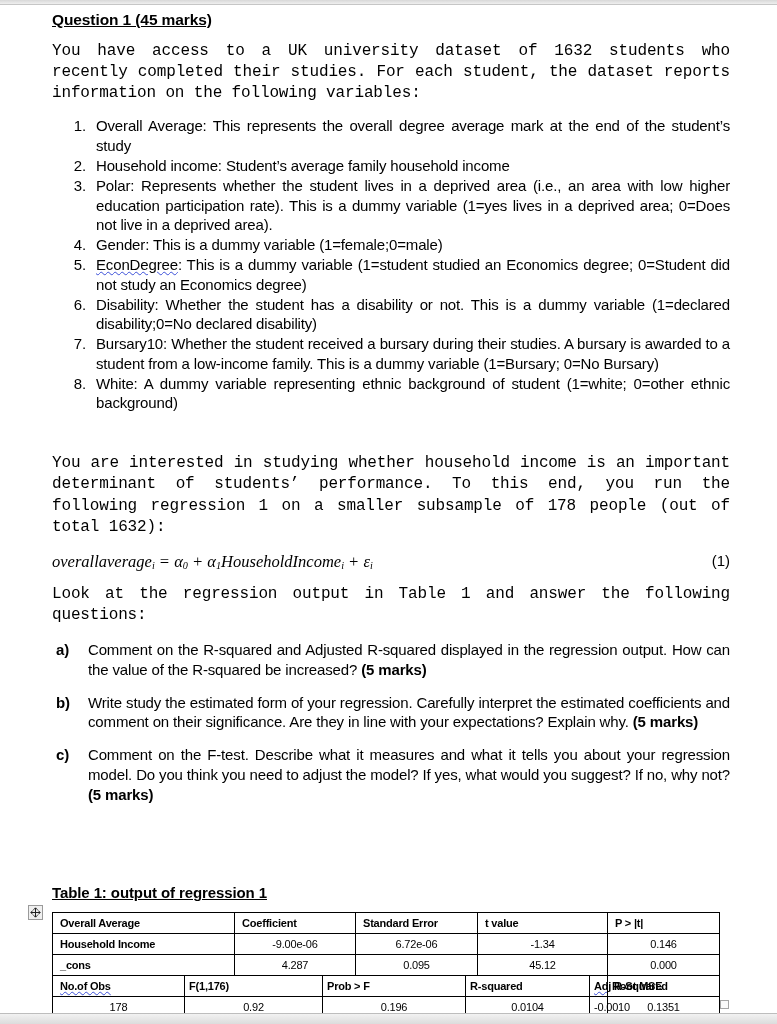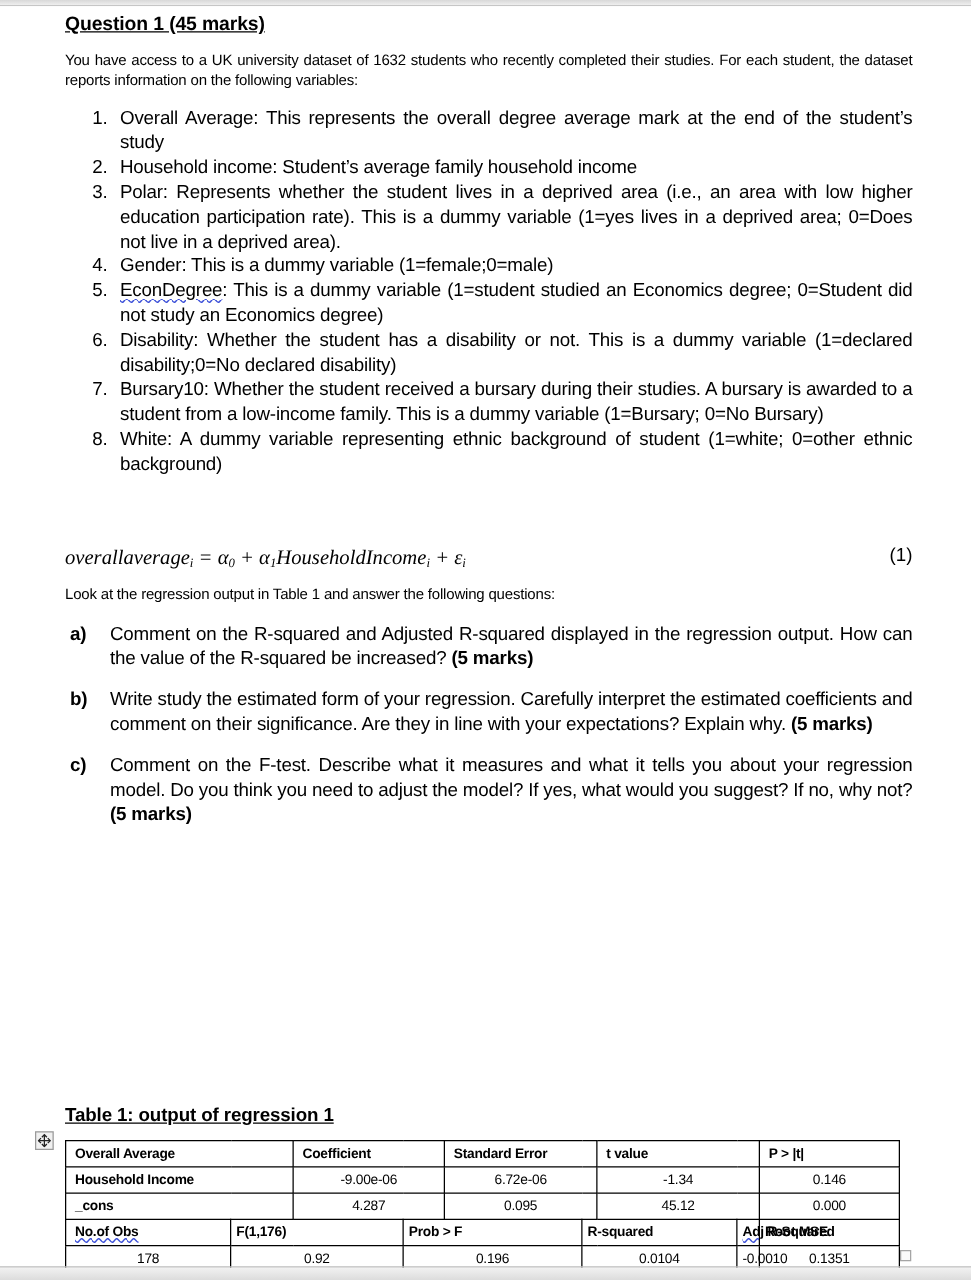--- a/index.html
+++ b/index.html
@@ -44,25 +44,26 @@
 
   h1.q-title {
     font-size: 15.5px;
     font-weight: bold;
     text-decoration: underline;
     margin: 3px 0 12px 0;
     letter-spacing: -0.1px;
   }
 
   p.body-text {
-    font-size: 12px;
+    font-size: 16px;
     line-height: 1.32;
     text-align: justify;
     margin: 0 0 6px 0;
     letter-spacing: -0.15px;
+    font-family: Liberation Mono, monospace;
   }
 
   ol.var-list {
     margin: 12px 0 0 0;
     padding-left: 38px;
     font-size: 15px;
     line-height: 1.32;
     letter-spacing: -0.15px;
   }
   ol.var-list > li {
@@ -200,20 +201,21 @@
     <li>Polar: Represents whether the student lives in a deprived area (i.e., an area with low higher education participation rate). This is a dummy variable (1=yes lives in a deprived area; 0=Does not live in a deprived area).</li>
     <li>Gender: This is a dummy variable (1=female;0=male)</li>
     <li><span class="spell-err">EconDegree</span><span>: This is a dummy variable (1=student studied an Economics degree; 0=Student did not study an Economics degree)</span></li>
     <li>Disability: Whether the student has a disability or not. This is a dummy variable (1=declared disability;0=No declared disability)</li>
     <li>Bursary10: Whether the student received a bursary during their studies. A bursary is awarded to a student from a low-income family. This is a dummy variable (1=Bursary; 0=No Bursary)</li>
     <li>White: A dummy variable representing ethnic background of student (1=white; 0=other ethnic background)</li>
   </ol>
 
   <div class="gap-block"></div>
 
+  <p class="body-text">You are interested in studying whether household income is an important determinant of students’ performance. To this end, you run the following regression 1 on a smaller subsample of 178 people (out of total 1632):</p>
 
   <div class="equation">
     <span>overallaverage</span><sub>i</sub>
     <span>=</span>
     <span>α</span><sub>0</sub>
     <span>+</span>
     <span>α</span><sub>1</sub><span>HouseholdIncome</span><sub>i</sub>
     <span>+</span>
     <span>ε</span><sub>i</sub>
     <span class="eqno">(1)</span>

